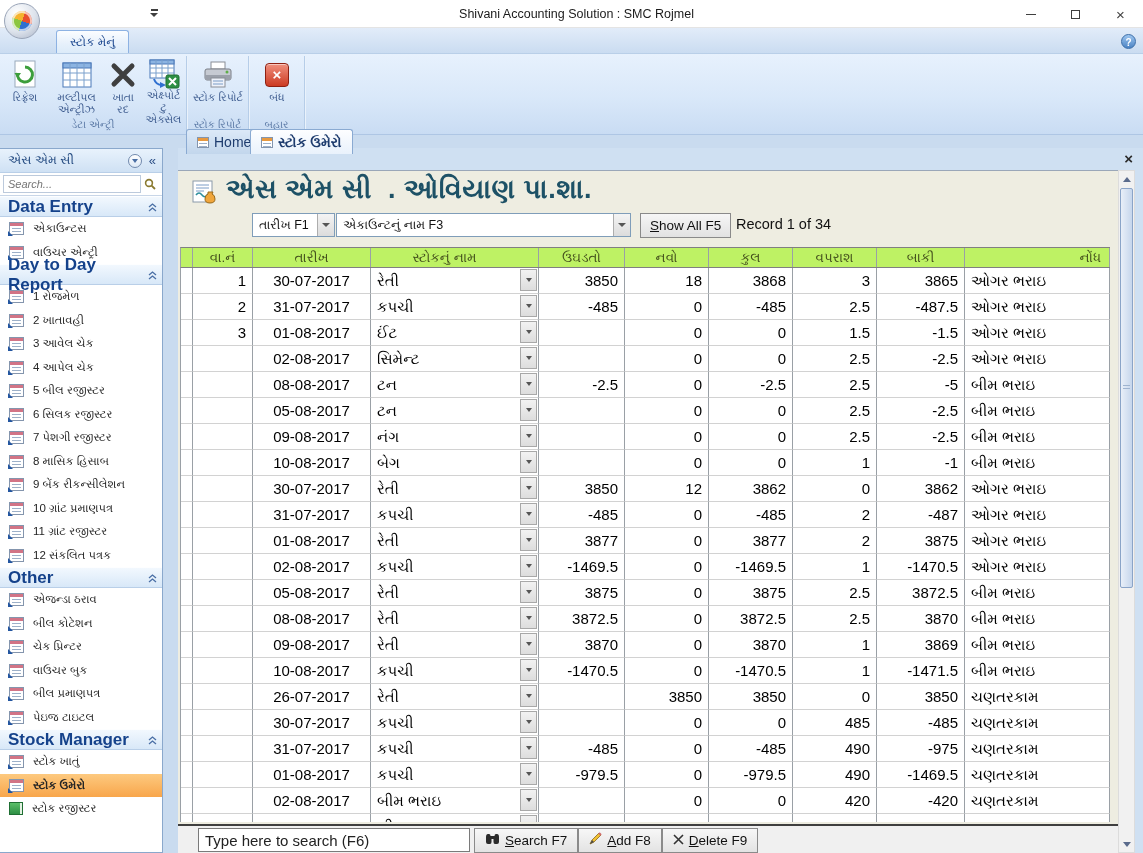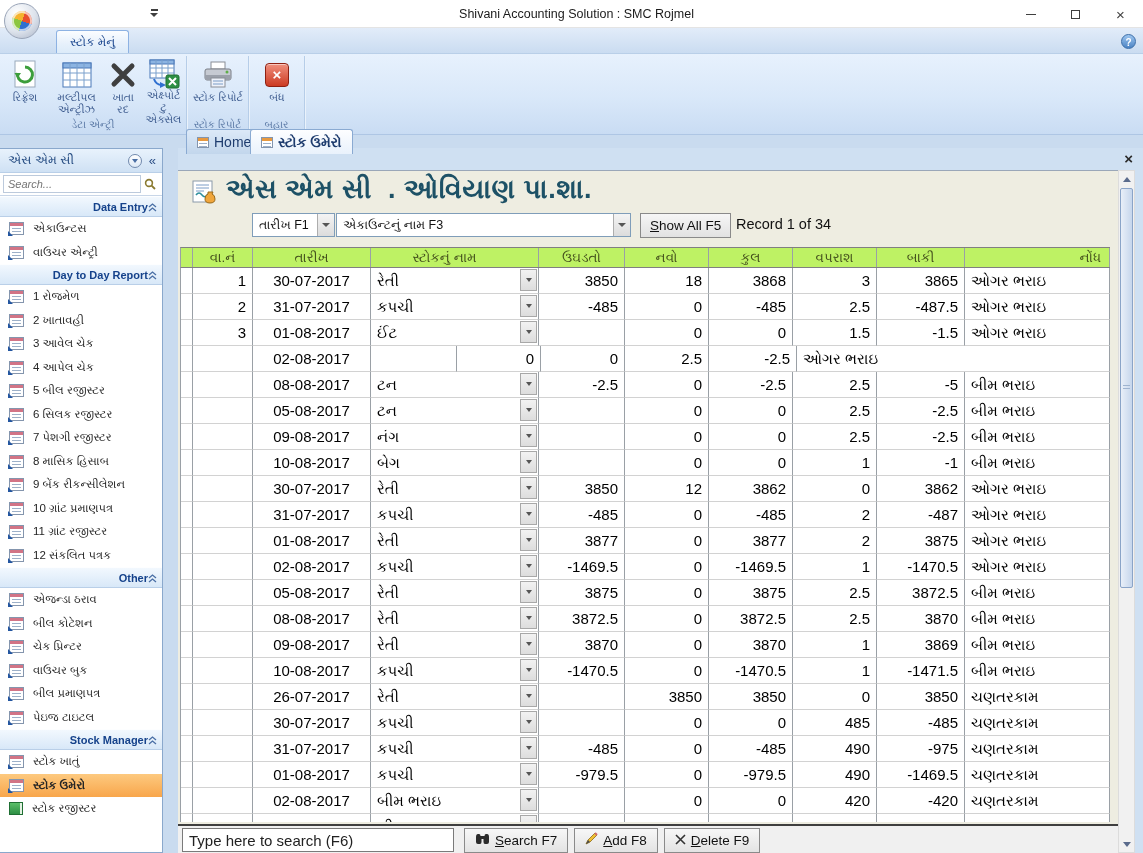--- a/index.html
+++ b/index.html
@@ -55,21 +55,21 @@
   .nav-header .nav-title { flex:1; }
   .circle-dd { width:14px; height:14px; border-radius:50%; background:linear-gradient(#fff,#dce8f6); border:1px solid #7189ad;
     display:flex; align-items:center; justify-content:center; margin-right:5px; }
   .circle-dd i { width:0; height:0; border-left:3px solid transparent; border-right:3px solid transparent; border-top:4px solid #4a6fa5; }
   .nav-collapse { font-size:13px; color:#2a4d84; padding:0 2px; }
   .nav-search { height:23px; border-bottom:1px solid #c8d6e8; display:flex; align-items:center; padding:1px 3px; background:#fff; }
   .nav-search input { flex:1; min-width:0; border:1px solid #bccadc; height:18px; font-style:italic; font-size:11px; color:#555; padding:1px 4px; font-family:inherit; }
   .nav-search .mag { width:18px; height:18px; display:flex; align-items:center; justify-content:center; }
   .nav-sec { height:21px; background:linear-gradient(#f2f8fe,#d8e8f8); border-top:1px solid #fdfeff; border-bottom:1px solid #b9cfe8;
     display:flex; align-items:center; padding:0 5px 0 8px; }
-  .nav-sec-label { flex:1; font-size:11px; font-weight:bold; color:#15428b;text-align:right; }
+  .nav-sec-label { flex:1; font-size:17px; font-weight:bold; color:#15428b; }
   .nav-item { height:23.5px; display:flex; align-items:center; padding-left:9px; font-size:11.5px; color:#262626; background:#fff; }
   .nav-item.selected { background:linear-gradient(#fdc97f,#f8a64b); font-weight:bold; }
   .nav-ico { position:relative; margin-right:9px; flex:none; }
   .formico { width:15px; height:13px; border:1px solid #8495ad; background:#fff; }
   .formico .fi-top { position:absolute; top:0; left:0; right:0; height:3px; background:#d27486; }
   .formico .fi-lines { position:absolute; left:2px; right:2px; top:5px; height:6px;
     background:repeating-linear-gradient(#9db0c8 0 1px, transparent 1px 3px); }
   .formico .fi-arrow { position:absolute; left:-2px; bottom:-2px; width:0; height:0; border-left:5px solid #2456a0; border-top:5px solid transparent; }
   .book-ico { width:14px; height:13px; background:linear-gradient(#5bbf6a,#2e8f44); border:1px solid #1f6f33; box-shadow:inset -2px 0 0 #e2f2e2; }
 
@@ -119,21 +119,21 @@
   .col-total { width:84px; flex:none; }
   .col-used { width:84px; flex:none; }
   .col-bal { width:88px; flex:none; }
   .col-note { flex:1; }
   .cell-dd { position:absolute; right:1px; top:1px; width:17px; height:22px; background:linear-gradient(#f2f2f2,#ddd);
     border:1px solid #a8a8a8; display:flex; align-items:center; justify-content:center; }
   .cell-dd i { width:0; height:0; border-left:3.5px solid transparent; border-right:3.5px solid transparent; border-top:4px solid #555; }
 
   
   .grid-footer { position:absolute; left:0; right:0; top:653px; height:30px; background:#f0f0f0; border-top:2px solid #3f3f3f;
-    display:flex; align-items:center; padding-left:4px; gap:6px; }
+    display:flex; align-items:center; padding-left:20px; }
   .grid-footer input { width:272px; height:24px; border:1px solid #7a7a7a; font-size:15px; padding:0 6px; font-family:inherit; }
   .grid-footer input::placeholder { color:#222; opacity:1; }
   .fbtn { height:25px; display:flex; align-items:center; gap:5px; padding:0 10px; background:linear-gradient(#f7f7f7,#e3e3e3);
     border:1px solid #8a8a8a; font-size:13.5px; color:#111; font-family:inherit; }
   .fbtn u { text-decoration:underline; } .sp2 { margin-left:4px; }
 
   
   .vscroll { position:absolute; right:8px; top:22px; bottom:0; width:17px; background:#f1f1f1; border:1px solid #dcdcdc; }
   .sb-btn { position:absolute; left:0; width:15px; height:16px; display:flex; align-items:center; justify-content:center; background:#f1f1f1; }
   .sb-up { top:0; } .sb-down { bottom:0; }
@@ -575,20 +575,23 @@
                 <div class="cell col-new num">0</div>
                 <div class="cell col-total num">0</div>
                 <div class="cell col-used num">1.5</div>
                 <div class="cell col-bal num">-1.5</div>
                 <div class="cell col-note">ઓગર ભરાઇ</div>
               </div>
               <div class="grow">
                 <div class="cell col-sel"></div>
                 <div class="cell col-no num"></div>
                 <div class="cell col-date ctr">02-08-2017</div>
+                <div class="cell col-stock">સિમેન્ટ<span class="cell-dd">
+                    <i></i>
+                  </span></div>
                 <div class="cell col-open num"></div>
                 <div class="cell col-new num">0</div>
                 <div class="cell col-total num">0</div>
                 <div class="cell col-used num">2.5</div>
                 <div class="cell col-bal num">-2.5</div>
                 <div class="cell col-note">ઓગર ભરાઇ</div>
               </div>
               <div class="grow">
                 <div class="cell col-sel"></div>
                 <div class="cell col-no num"></div>

